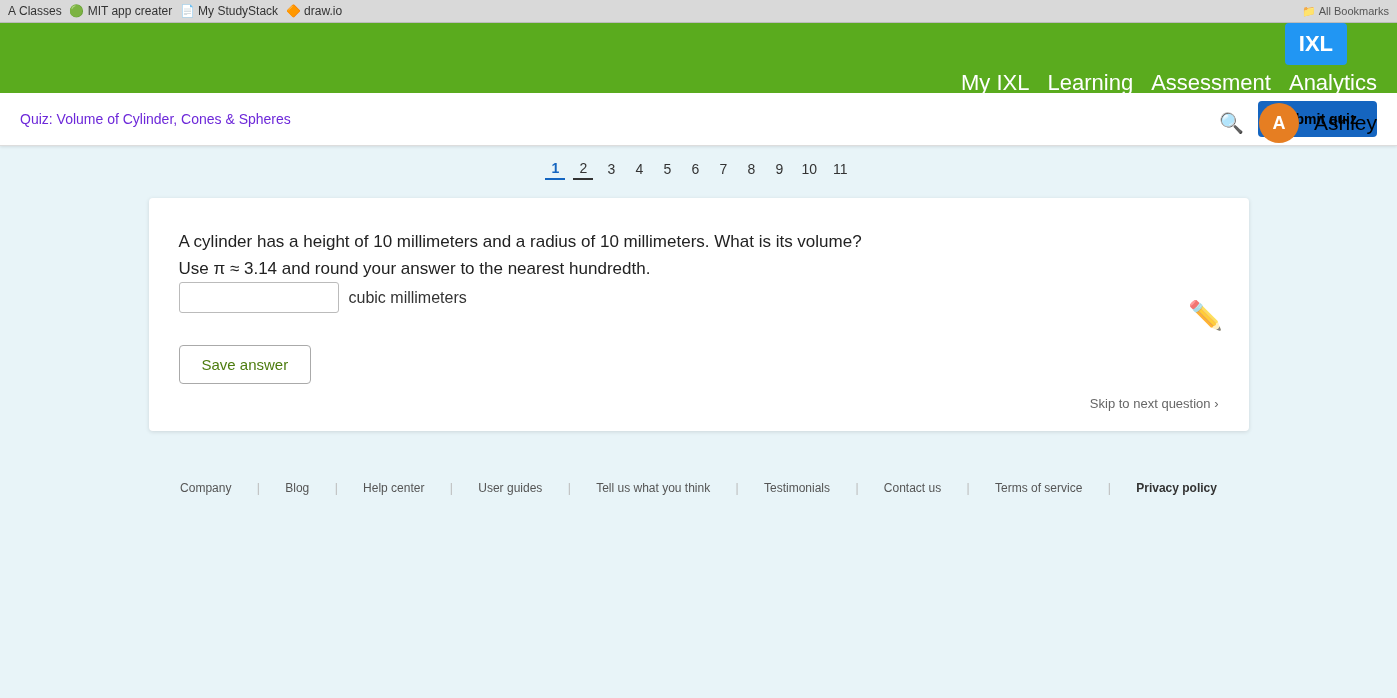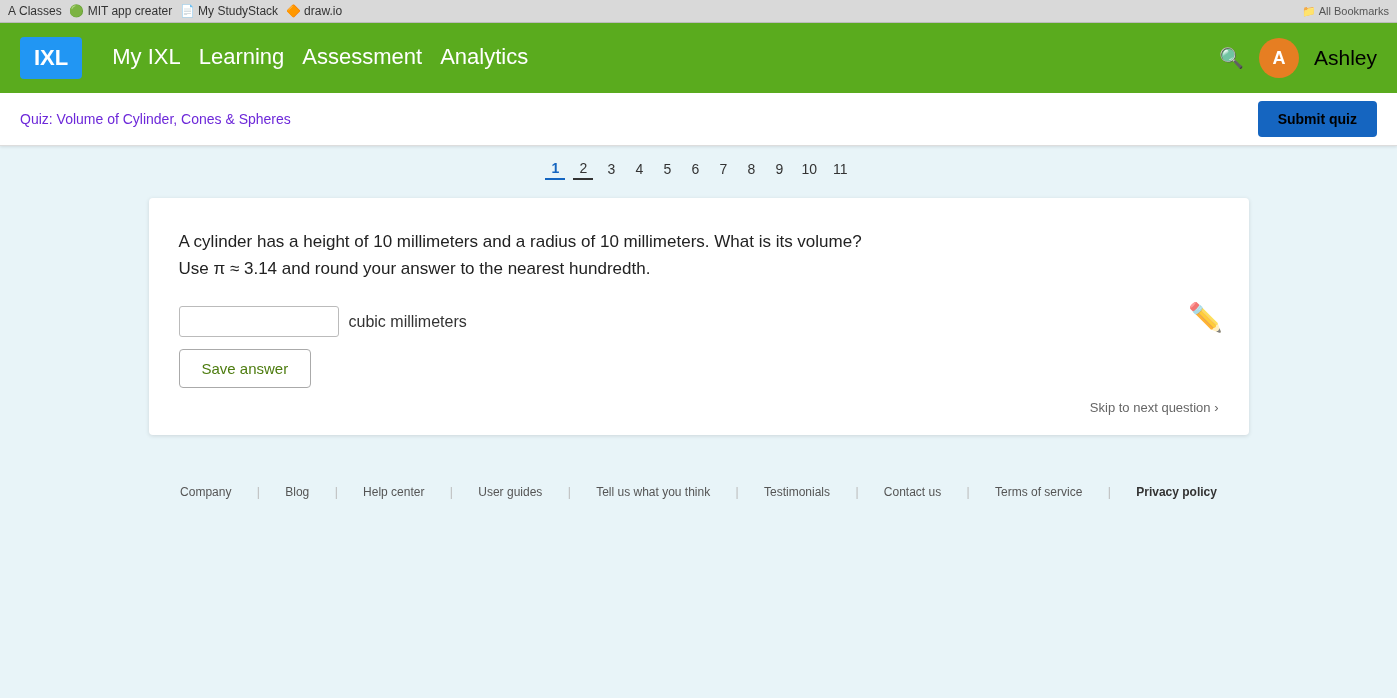--- a/index.html
+++ b/index.html
@@ -31,24 +31,25 @@
     .all-bookmarks {
       margin-left: auto;
       font-size: 11px;
       color: #555;
     }
 
     
     .main-nav {
       background: #5aab1e;
       display: flex;
-      align-items: center;
+      align-items: flex-end;
       padding: 0 20px;
       height: 70px;
       position: relative;
+      flex-direction: column;
     }
     .ixl-logo {
       background: #2196f3;
       color: white;
       font-weight: bold;
       font-size: 22px;
       padding: 8px 14px;
       border-radius: 4px;
       margin-right: 30px;
     }
@@ -161,27 +162,26 @@
       padding: 30px 30px 20px 30px;
       box-shadow: 0 1px 4px rgba(0,0,0,0.12);
       position: relative;
       max-width: 1100px;
       margin: 0 auto;
     }
     .question-text {
       font-size: 17px;
       color: #222;
       line-height: 1.6;
-      margin-bottom: 24px;
     }
     .answer-row {
       display: flex;
       align-items: center;
       gap: 10px;
-      margin-bottom: 12px;
+      margin-bottom: 32px;
     }
     .answer-input {
       border: 1px solid #bbb;
       border-radius: 3px;
       padding: 6px 10px;
       font-size: 15px;
       width: 160px;
       outline: none;
     }
     .units-label {

